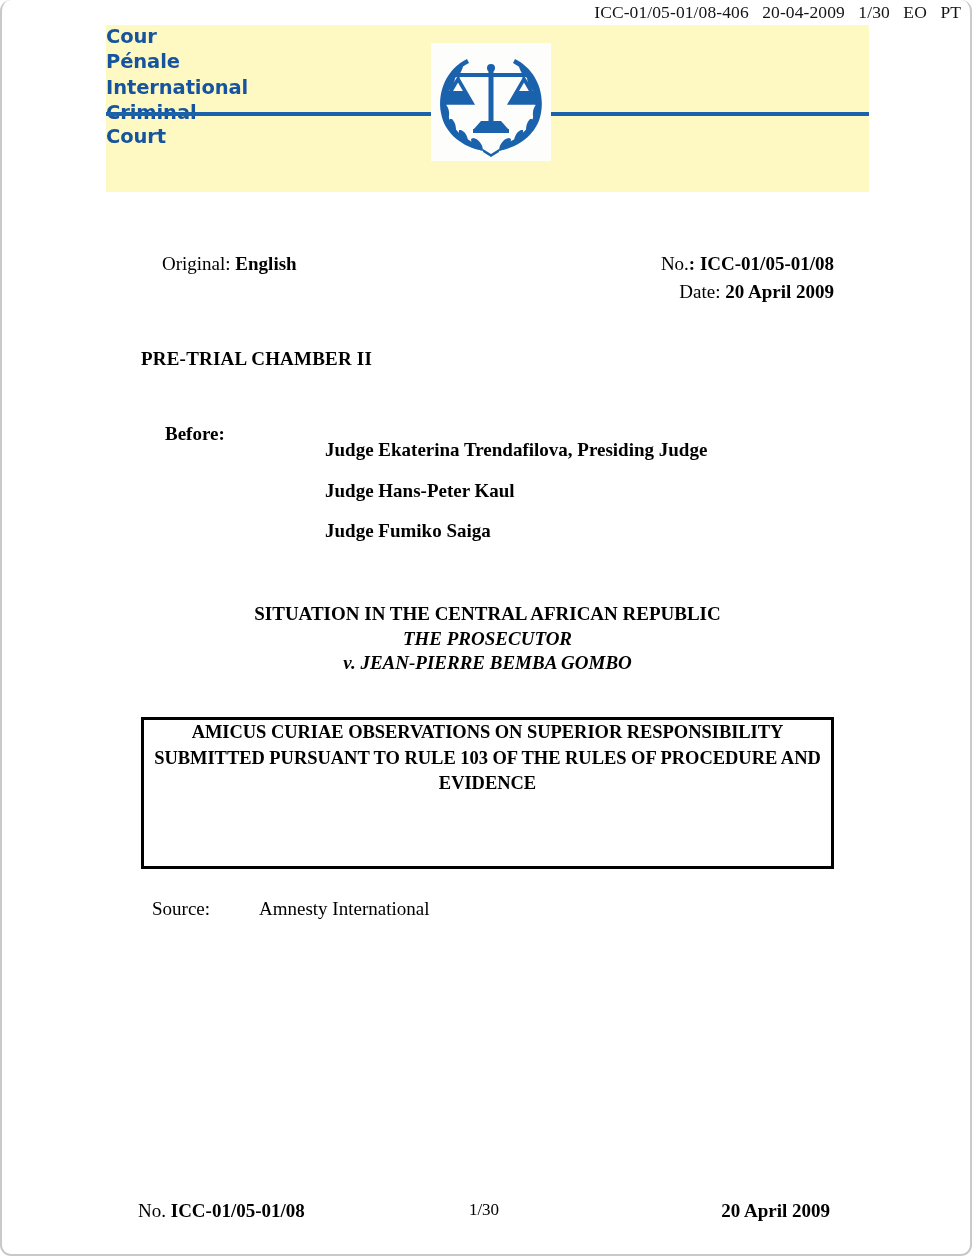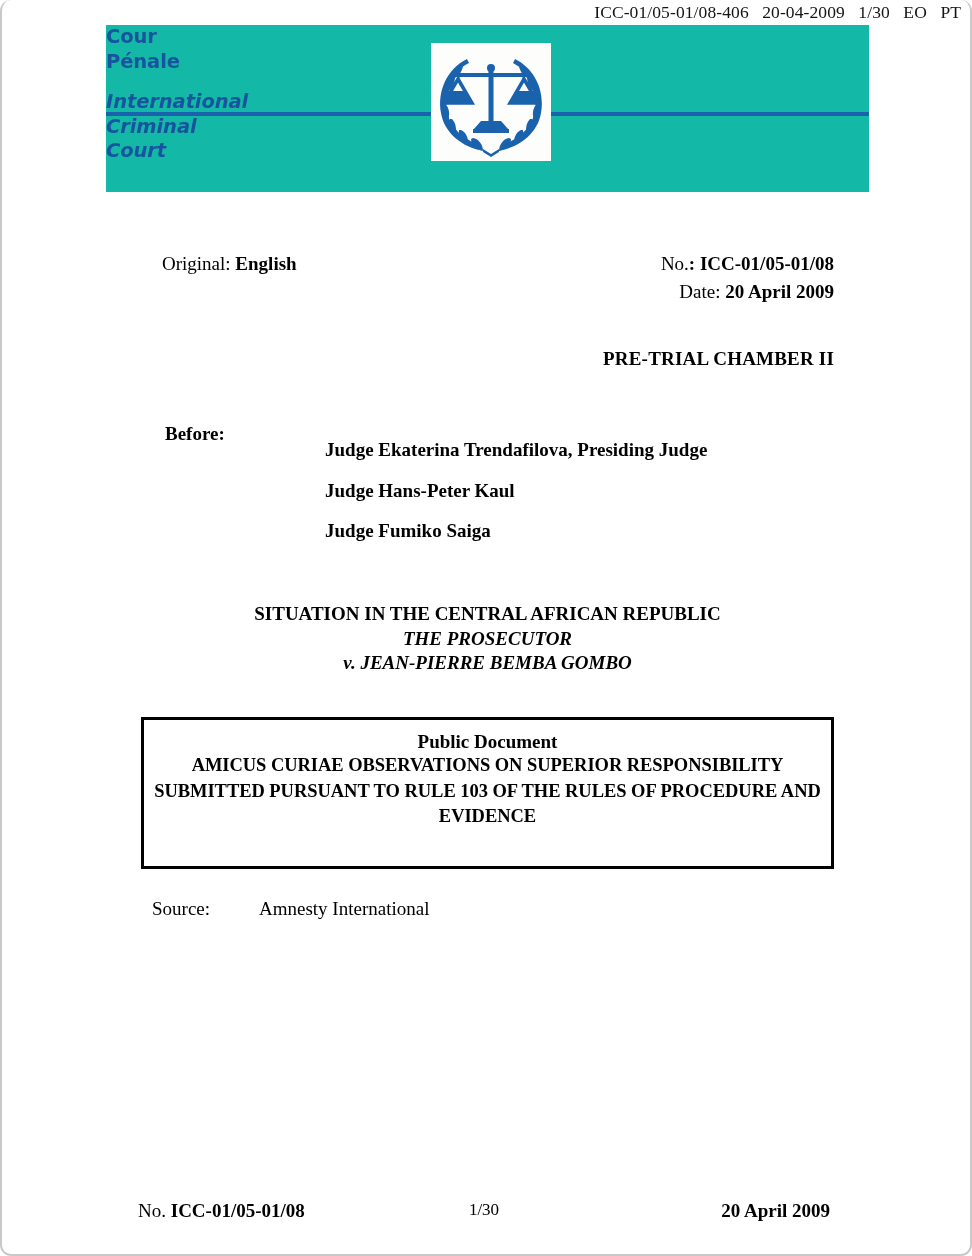--- a/index.html
+++ b/index.html
@@ -39,36 +39,36 @@
   .stamp span { margin-left: 9px; }
   .stamp span:first-child { margin-left: 0; }
 
   
   .logo-band {
     position: absolute;
     left: 104px;
     top: 25px;
     width: 763px;
     height: 167px;
-    background: #14b8a6;
+    background: #fef9c3;
   }
   .logo-text {
     position: absolute;
     left: 0px;
     top: 0px;
     width: 300px;
     color: #17549f;
     font-family: "DejaVu Sans", "Liberation Sans", sans-serif;
     font-weight: bold;
     font-size: 19.5px;
     line-height: 24.5px;
     letter-spacing: -0.1px;
   }
   .logo-text .fr { margin-bottom: 0px; }
-  .logo-text .en { margin-top: 16px; font-style: italic; }
+  .logo-text .en { margin-top: 2px; }
   .logo-rule {
     position: absolute;
     left: 0px;
     top: 87px;
     width: 763px;
     height: 4px;
     background: #1b62ad;
   }
   .emblem {
     position: absolute;
@@ -96,21 +96,21 @@
     float: right;
     text-align: right;
   }
   .meta b { font-weight: bold; }
 
   .chamber {
     position: absolute;
     left: 139px;
     top: 348px;
     width: 693px;
-    text-align: right;
+    text-align: left;
     font-size: 19px;
     font-weight: bold;
     letter-spacing: 0.2px;
   }
 
   .before-block {
     position: absolute;
     left: 163px;
     top: 422px;
     width: 700px;
@@ -309,21 +309,20 @@
     </div>
   </div>
 
   <div class="case-block">
     <div>SITUATION IN THE CENTRAL AFRICAN REPUBLIC</div>
     <div class="ital">THE PROSECUTOR</div>
     <div class="ital">v. JEAN-PIERRE BEMBA GOMBO</div>
   </div>
 
   <div class="title-box">
-    <div class="public-doc">Public Document</div>
     <div class="doc-title">
       <div>AMICUS CURIAE OBSERVATIONS ON SUPERIOR RESPONSIBILITY</div>
       <div>SUBMITTED PURSUANT TO RULE 103 OF THE RULES OF PROCEDURE AND</div>
       <div>EVIDENCE</div>
     </div>
   </div>
 
   <div class="source-row">
     <span class="src-label">Source:</span><span>Amnesty International</span>
   </div>

